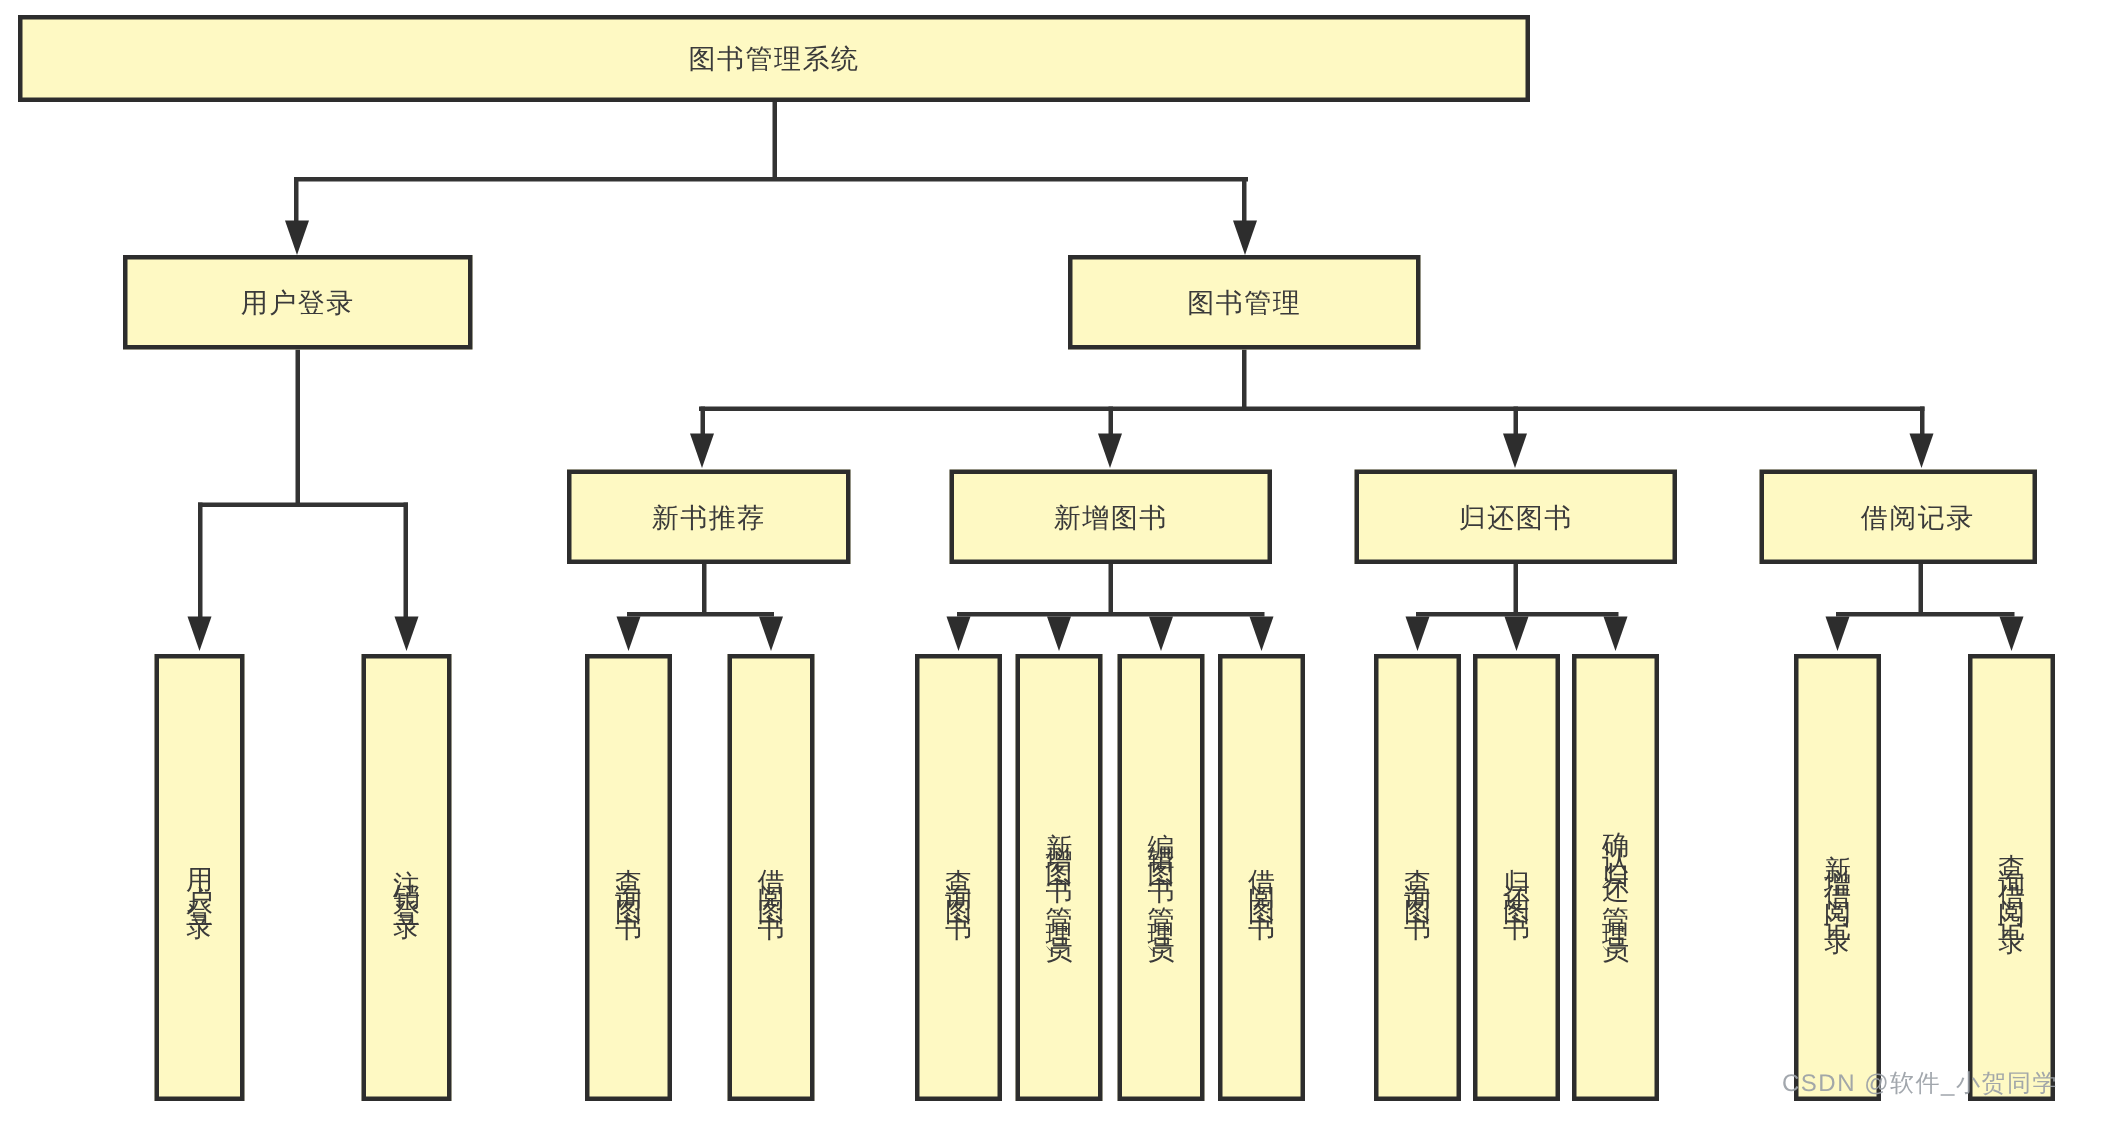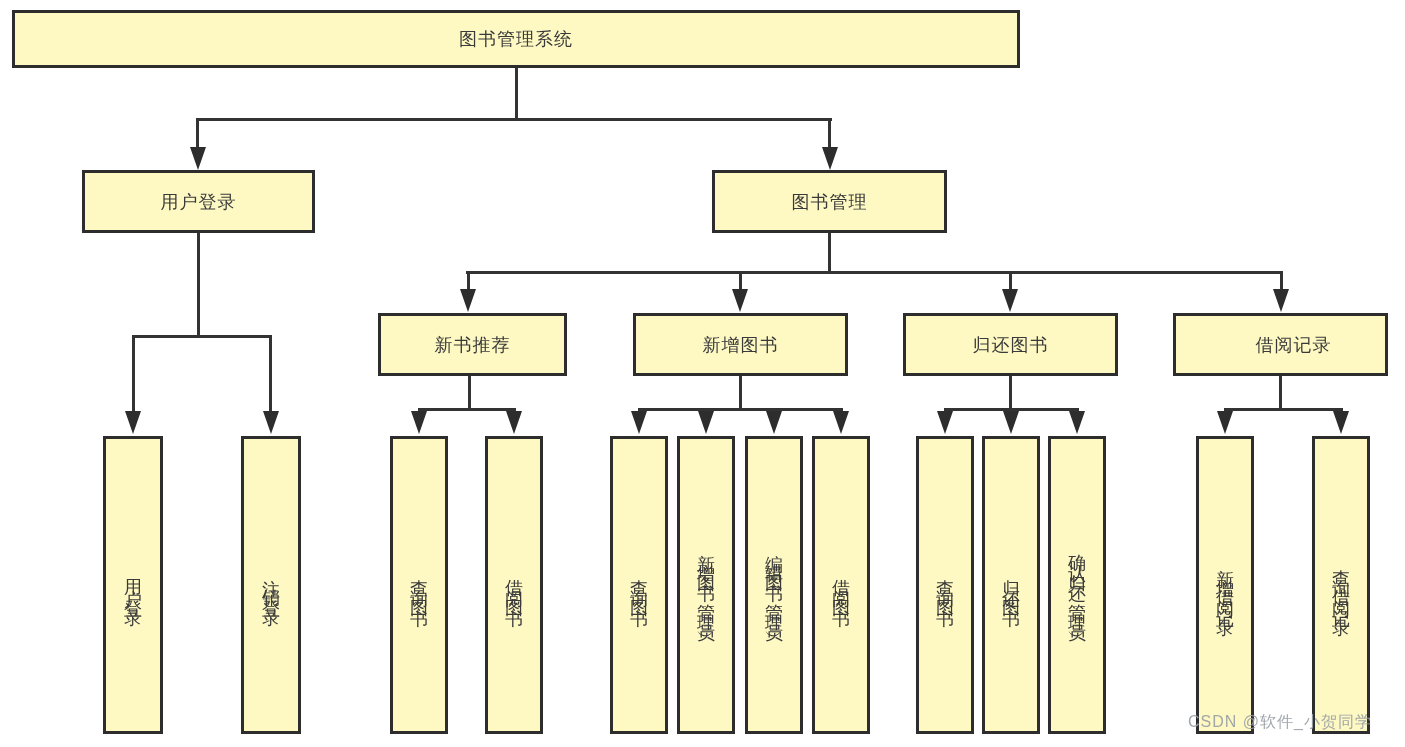--- a/index.html
+++ b/index.html
@@ -72,21 +72,21 @@
 
   <div class="box box-h" style="left:362px; top:313px; width:189px; height:63px;margin-left:16px;">
     <span>新书推荐</span>
   </div>
   <div class="box box-h" style="left:633px; top:313px; width:215px; height:63px;">
     <span>新增图书</span>
   </div>
   <div class="box box-h" style="left:903px; top:313px; width:215px; height:63px;">
     <span>归还图书</span>
   </div>
-  <div class="box box-h" style="left:1173px; top:313px; width:215px; height:63px;padding-left:26px;">
+  <div class="box box-h" style="left:1173px; top:313px; width:185px; height:63px;padding-left:26px;">
     <span>借阅记录</span>
   </div>
 
   <div class="vline" style="left:468px; top:376px; height:34px;"></div>
   <div class="hline" style="left:418px; top:408px; width:98px;"></div>
   <div class="arrow" style="left:411px; top:411px;"></div>
   <div class="arrow" style="left:506px; top:411px;"></div>
 
   <div class="vline" style="left:739px; top:376px; height:34px;"></div>
   <div class="hline" style="left:638px; top:408px; width:205px;"></div>

